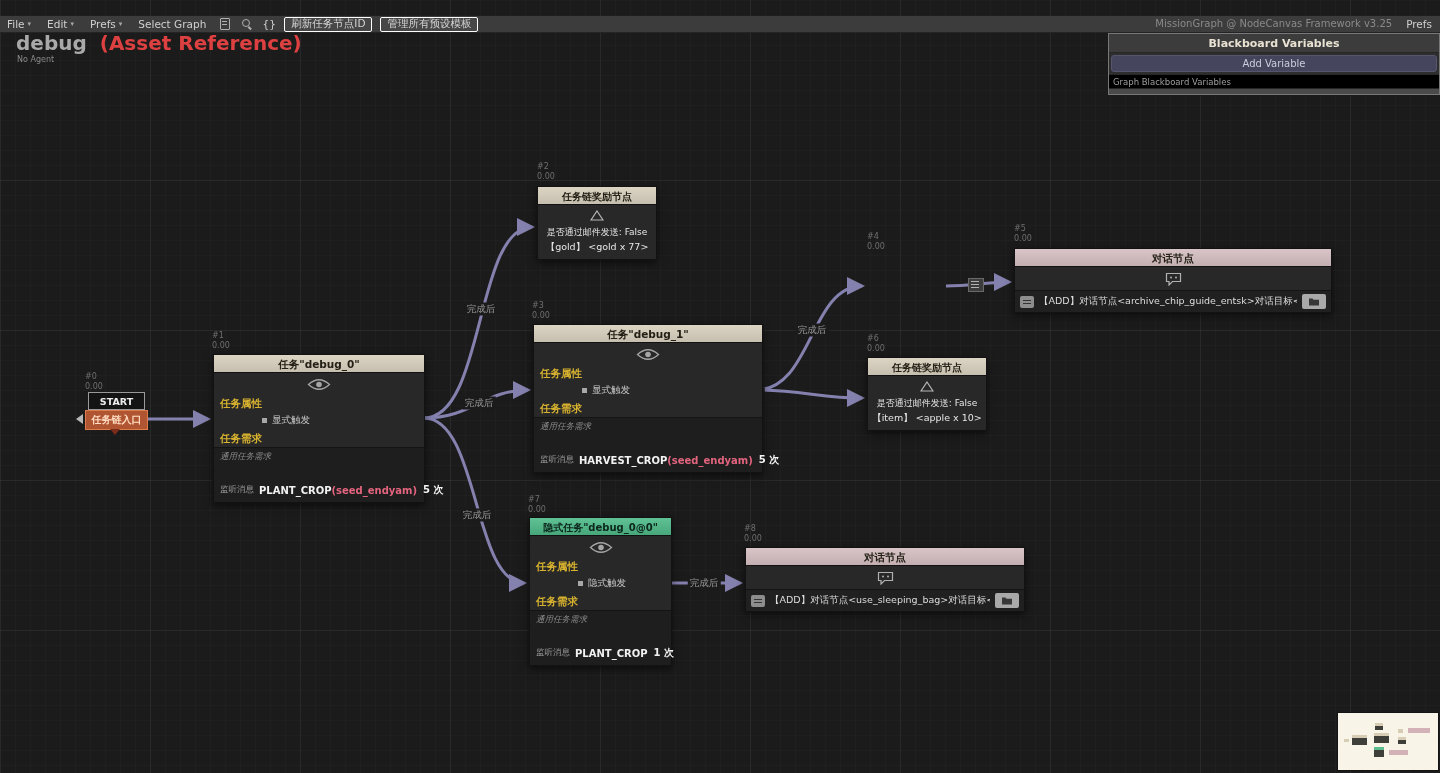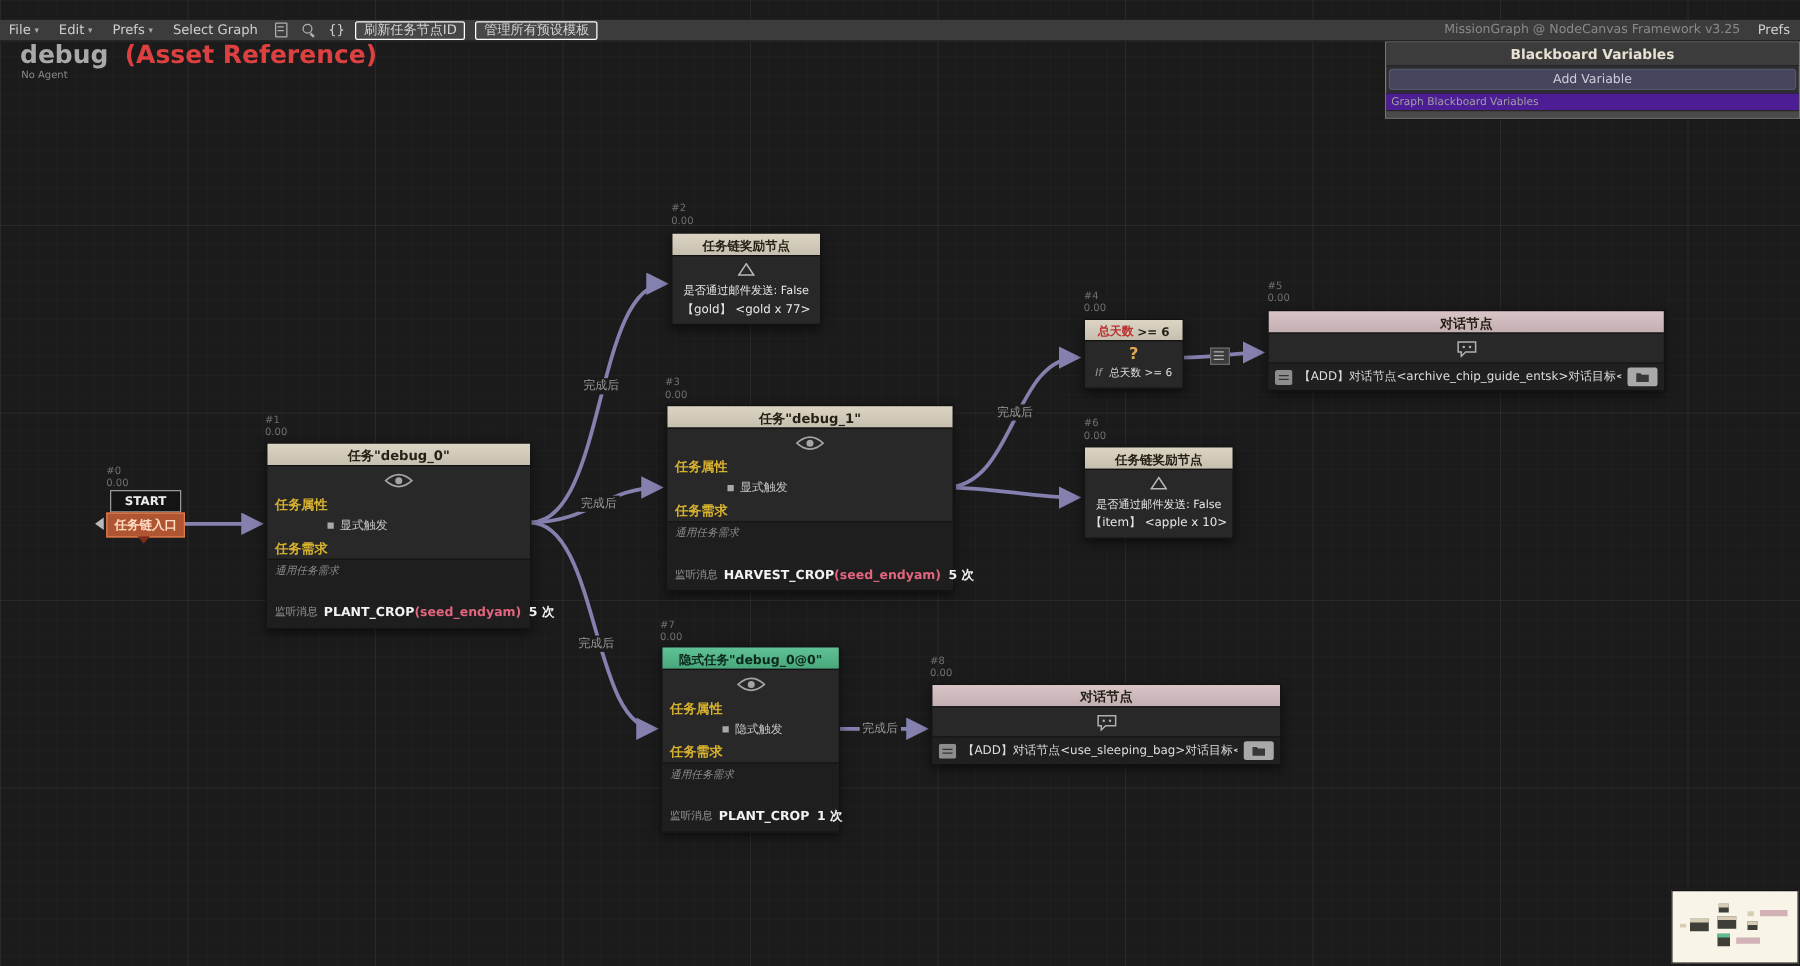--- a/index.html
+++ b/index.html
@@ -42,21 +42,21 @@
   .graph-heading .t{color:#a9a9a9;}
   .graph-heading .s{color:#dc4040;margin-left:6px;}
   .agent-label{position:absolute;left:17px;top:55px;font-size:8px;color:#8a8a8a;z-index:5;}
   
   .blackboard{position:absolute;left:1108px;top:33px;width:330px;background:#2e2e2e;
               border:1px solid #787878;box-shadow:0 0 0 1px #1a1a1a;z-index:40;}
   .bb-header{height:18px;display:flex;align-items:center;justify-content:center;background:#3c3c3c;
              border-bottom:1px solid #262626;color:#e9e2d2;font-weight:bold;font-size:11px;}
   .bb-add{margin:2px;height:15px;background:#45455e;border:1px solid #55556e;border-radius:3px;
           display:flex;align-items:center;justify-content:center;color:#ccccdc;font-size:10px;cursor:default;}
-  .bb-section{height:13px;display:flex;align-items:center;padding-left:4px;background:#4c1d95;
+  .bb-section{height:13px;display:flex;align-items:center;padding-left:4px;background:#000000;
               border-top:1px solid #282828;color:#9f9f9f;font-size:8.5px;}
   .bb-footer{height:5px;background:#4a4a4a;border-top:1px solid #262626;}
   
   .node{position:absolute;background:#282828;border:1px solid #121212;
         box-shadow:0 3px 8px rgba(0,0,0,0.55);z-index:10;color:#cccccc;}
   .node-header{height:17px;display:flex;align-items:flex-end;justify-content:center;
                font-weight:bold;font-size:10.5px;color:#242016;
                background:linear-gradient(#ddd5c4,#c6beae);border-bottom:1px solid #121212;white-space:nowrap;overflow:hidden;}
   .node-header.pink{background:linear-gradient(#d9c5c7,#c3afb1);}
   .node-header.green{background:linear-gradient(#5fc295,#47a77b);color:#0d271c;}
@@ -254,33 +254,20 @@
       <div class="req-sub">通用任务需求</div>
       <div class="req-line">
         <span class="msg-label">监听消息</span>
         <span class="msg-name">HARVEST_CROP</span>
         <span class="msg-param">(seed_endyam)</span>
         <span class="msg-count">5 次</span>
       </div>
     </div>
   </div>
 
-  <div class="node" style="left:867px;top:255px;width:78px">
-    <div class="node-header" style="font-size:9.5px;height:16px">
-      <span style="color:#b83030">总天数</span>
-      <span style="margin-left:3px">&gt;= 6</span>
-    </div>
-    <div class="icon-row" style="padding:3px 0 2px">
-      <span class="q-icon">?</span>
-    </div>
-    <div class="cond-row">
-      <span class="cond-if">If</span>
-      <span class="cond-text">总天数 &gt;= 6</span>
-    </div>
-  </div>
 
   <div class="node" style="left:1014px;top:248px;width:316px">
     <div class="node-header pink">
         <span>对话节点</span>
       </div>
     <div class="icon-row">
       <svg width="17" height="14" viewBox="0 0 17 14">
           <path d="M1.5 1.5 h14 v8 h-8 l-3.5 3.5 v-3.5 h-2.5 z" fill="none" stroke="#b0b0b0" stroke-width="1.2"></path>
           <circle cx="6" cy="5.5" r="1" fill="#b0b0b0"></circle>
           <circle cx="11" cy="5.5" r="1" fill="#b0b0b0"></circle>

